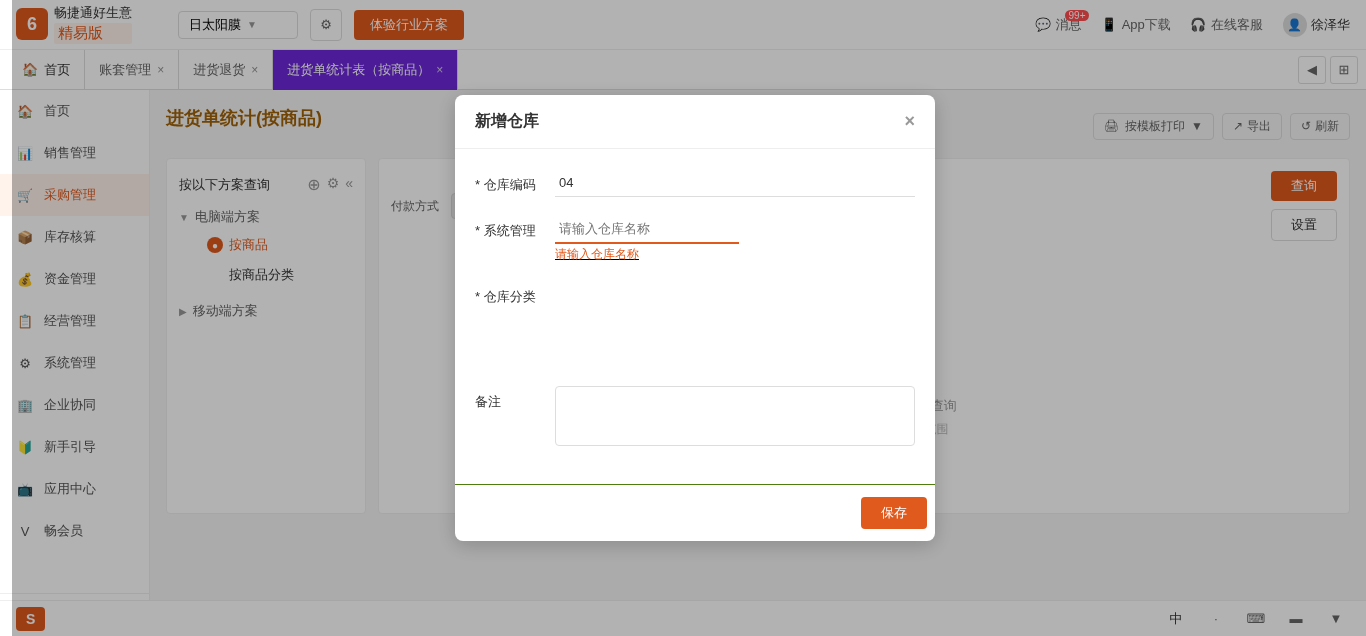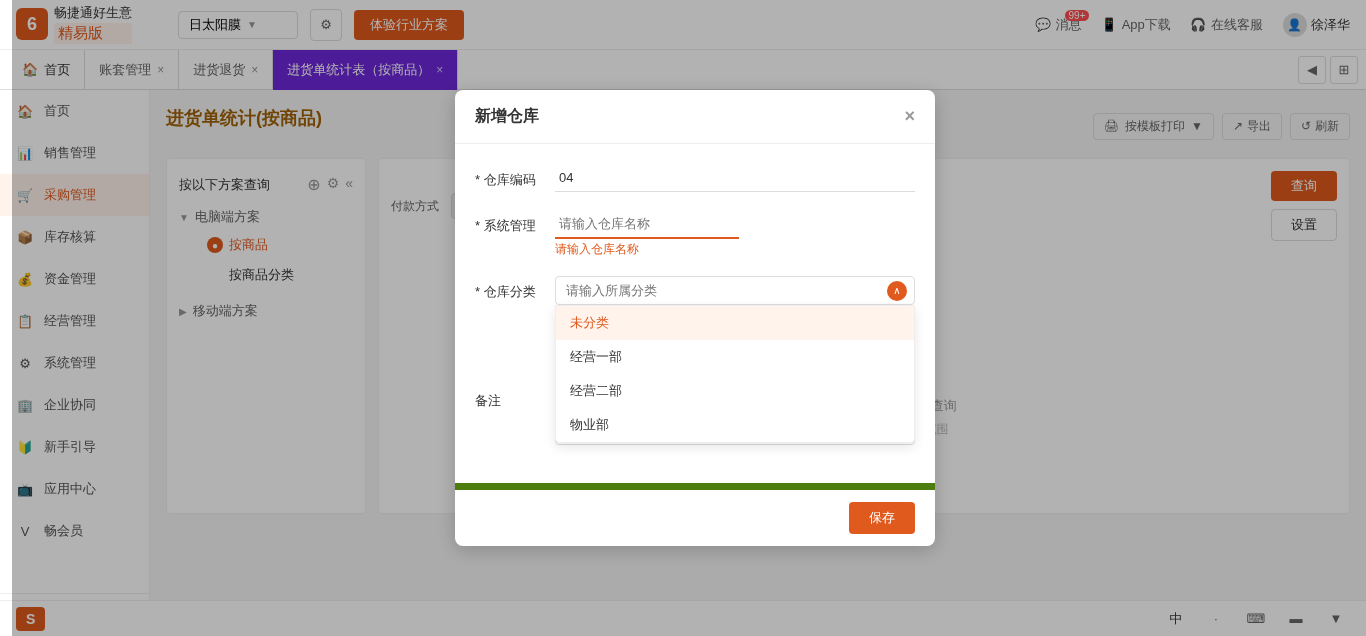--- a/index.html
+++ b/index.html
@@ -138,21 +138,21 @@
     }
     .dropdown-list {
       position: absolute; top: 100%; left: 0; right: 0; background: #fff;
       border: 1px solid #eee; border-radius: 0 0 4px 4px; z-index: 300; box-shadow: 0 4px 12px rgba(0,0,0,0.1);
     }
     .dropdown-item {
       padding: 8px 14px; font-size: 13px; color: #333; cursor: pointer;
     }
     .dropdown-item.selected { background: #fff3ec; color: #e05a1e; }
     .form-textarea { flex: 1; border: 1px solid #ddd; border-radius: 4px; padding: 6px 10px; font-size: 13px; resize: none; height: 60px; }
-    .modal-footer { display: flex; justify-content: flex-end; gap: 10px; padding: 12px 20px; border-top: 7px solid #4d7c0f; }
+    .modal-footer { display: flex; justify-content: flex-end; gap: 10px; padding: 12px 8px; border-top: 1px solid #4d7c0f; }
     .save-btn { background: #e05a1e; color: #fff; border: none; border-radius: 4px; padding: 7px 20px; cursor: pointer; font-size: 13px; }
 
     
     .bottom-bar {
       position: fixed; bottom: 0; left: 0; width: 1366px; height: 36px;
       background: #fff; border-top: 1px solid #eee; display: flex; align-items: center; justify-content: flex-end;
       padding: 0 16px; gap: 12px; z-index: 50;
     }
     .bottom-icon { width: 28px; height: 28px; display: flex; align-items: center; justify-content: center; cursor: pointer; }
 
@@ -389,40 +389,29 @@
     <div class="modal-body">
 
       <div class="form-row">
         <div class="form-label">* 仓库编码</div>
         <input class="form-control" type="text" value="04" style="flex: 1 1 0%; border-top: none; border-right: none; border-left: none; border-image: initial; border-bottom: 1px solid rgb(221, 221, 221); padding: 6px 4px; font-size: 13px; outline: none;">
       </div>
 
       <div class="form-row" style="flex-direction:column;gap:4px;">
         <div style="display:flex;align-items:flex-start;">
           <div class="form-label">* 系统管理</div>
-          <div style="flex:1;">
+          <div style="flex:1;text-decoration:underline;">
             <input class="form-control error" type="text" style="width: 100%; border-top: none; border-right: none; border-left: none; border-image: initial; border-bottom: 2px solid rgb(224, 90, 30); padding: 6px 4px; font-size: 13px; outline: none;" placeholder="请输入仓库名称">
             <div class="form-error-msg">请输入仓库名称</div>
           </div>
         </div>
       </div>
 
       <div class="form-row" style="margin-top:8px;">
         <div class="form-label">* 仓库分类</div>
-        <div class="form-select-wrapper">
-          <input class="form-select-input" type="text" placeholder="请输入所属分类" style="">
-          <div class="form-select-chevron">∧</div>
-          
-          <div class="dropdown-list">
-            <div class="dropdown-item selected">未分类</div>
-            <div class="dropdown-item">经营一部</div>
-            <div class="dropdown-item">经营二部</div>
-            <div class="dropdown-item">物业部</div>
-          </div>
-        </div>
       </div>
 
       <div class="form-row" style="margin-top:80px;">
         <div class="form-label">备注</div>
         <textarea class="form-textarea" style=""></textarea>
       </div>
     </div>
     <div class="modal-footer">
       <button class="save-btn">保存</button>
     </div>

